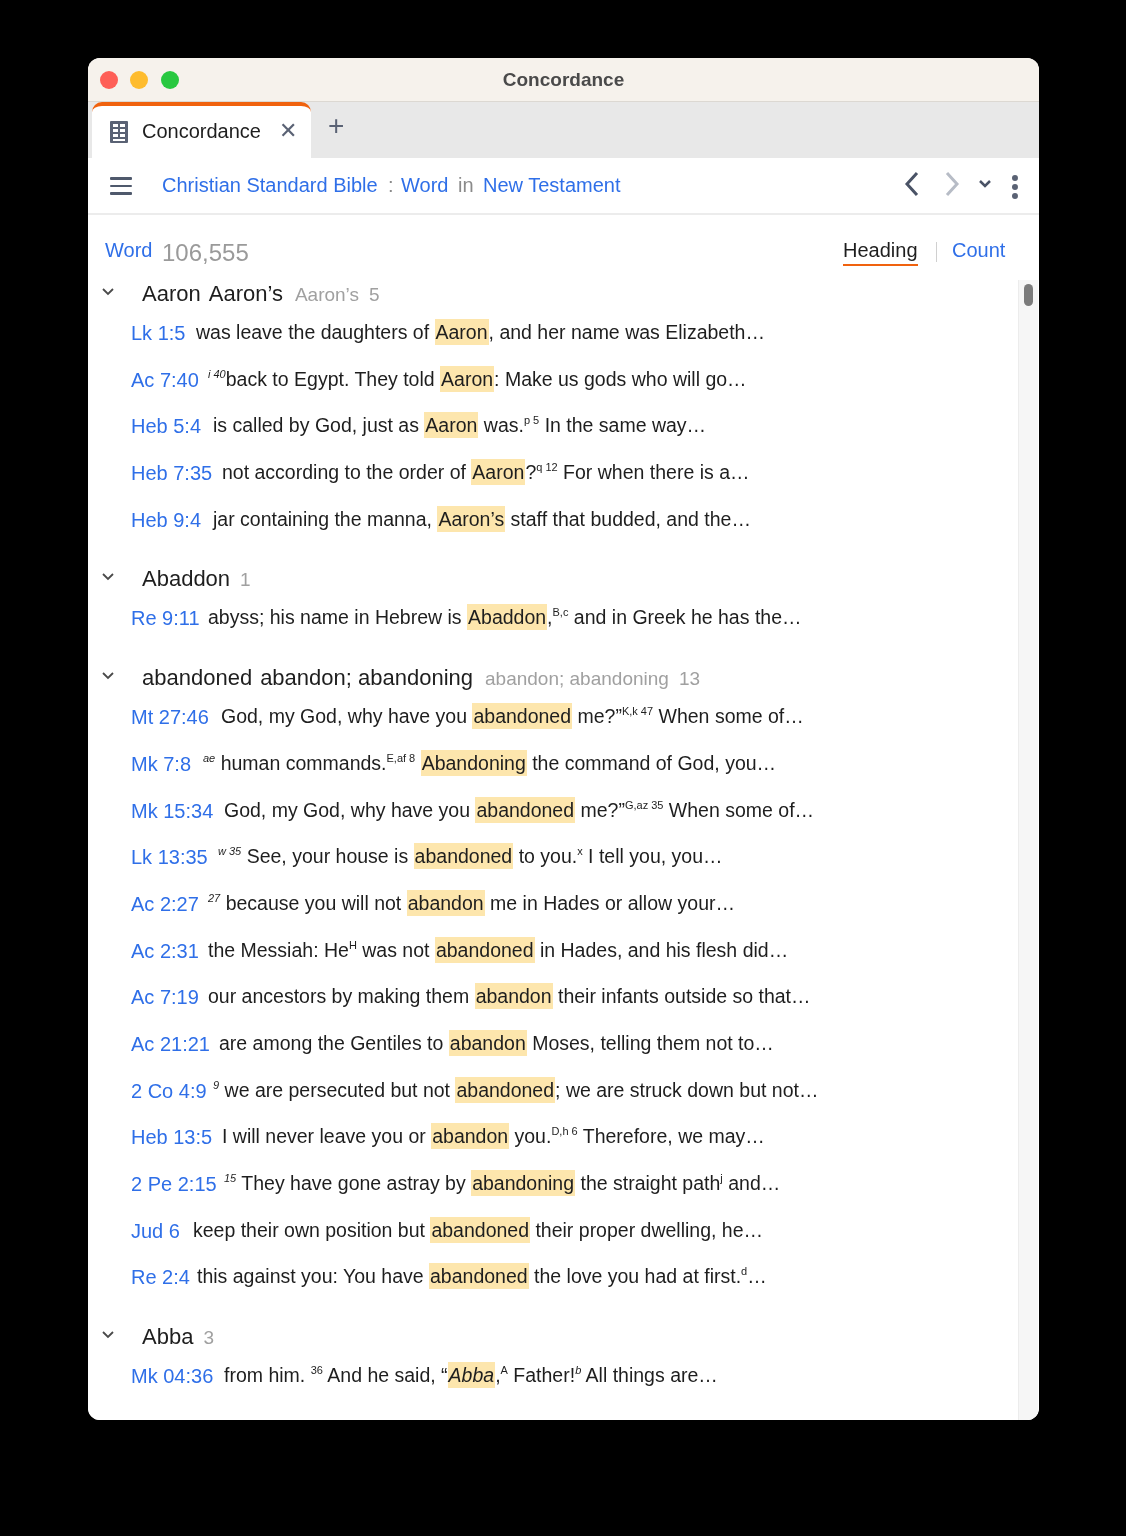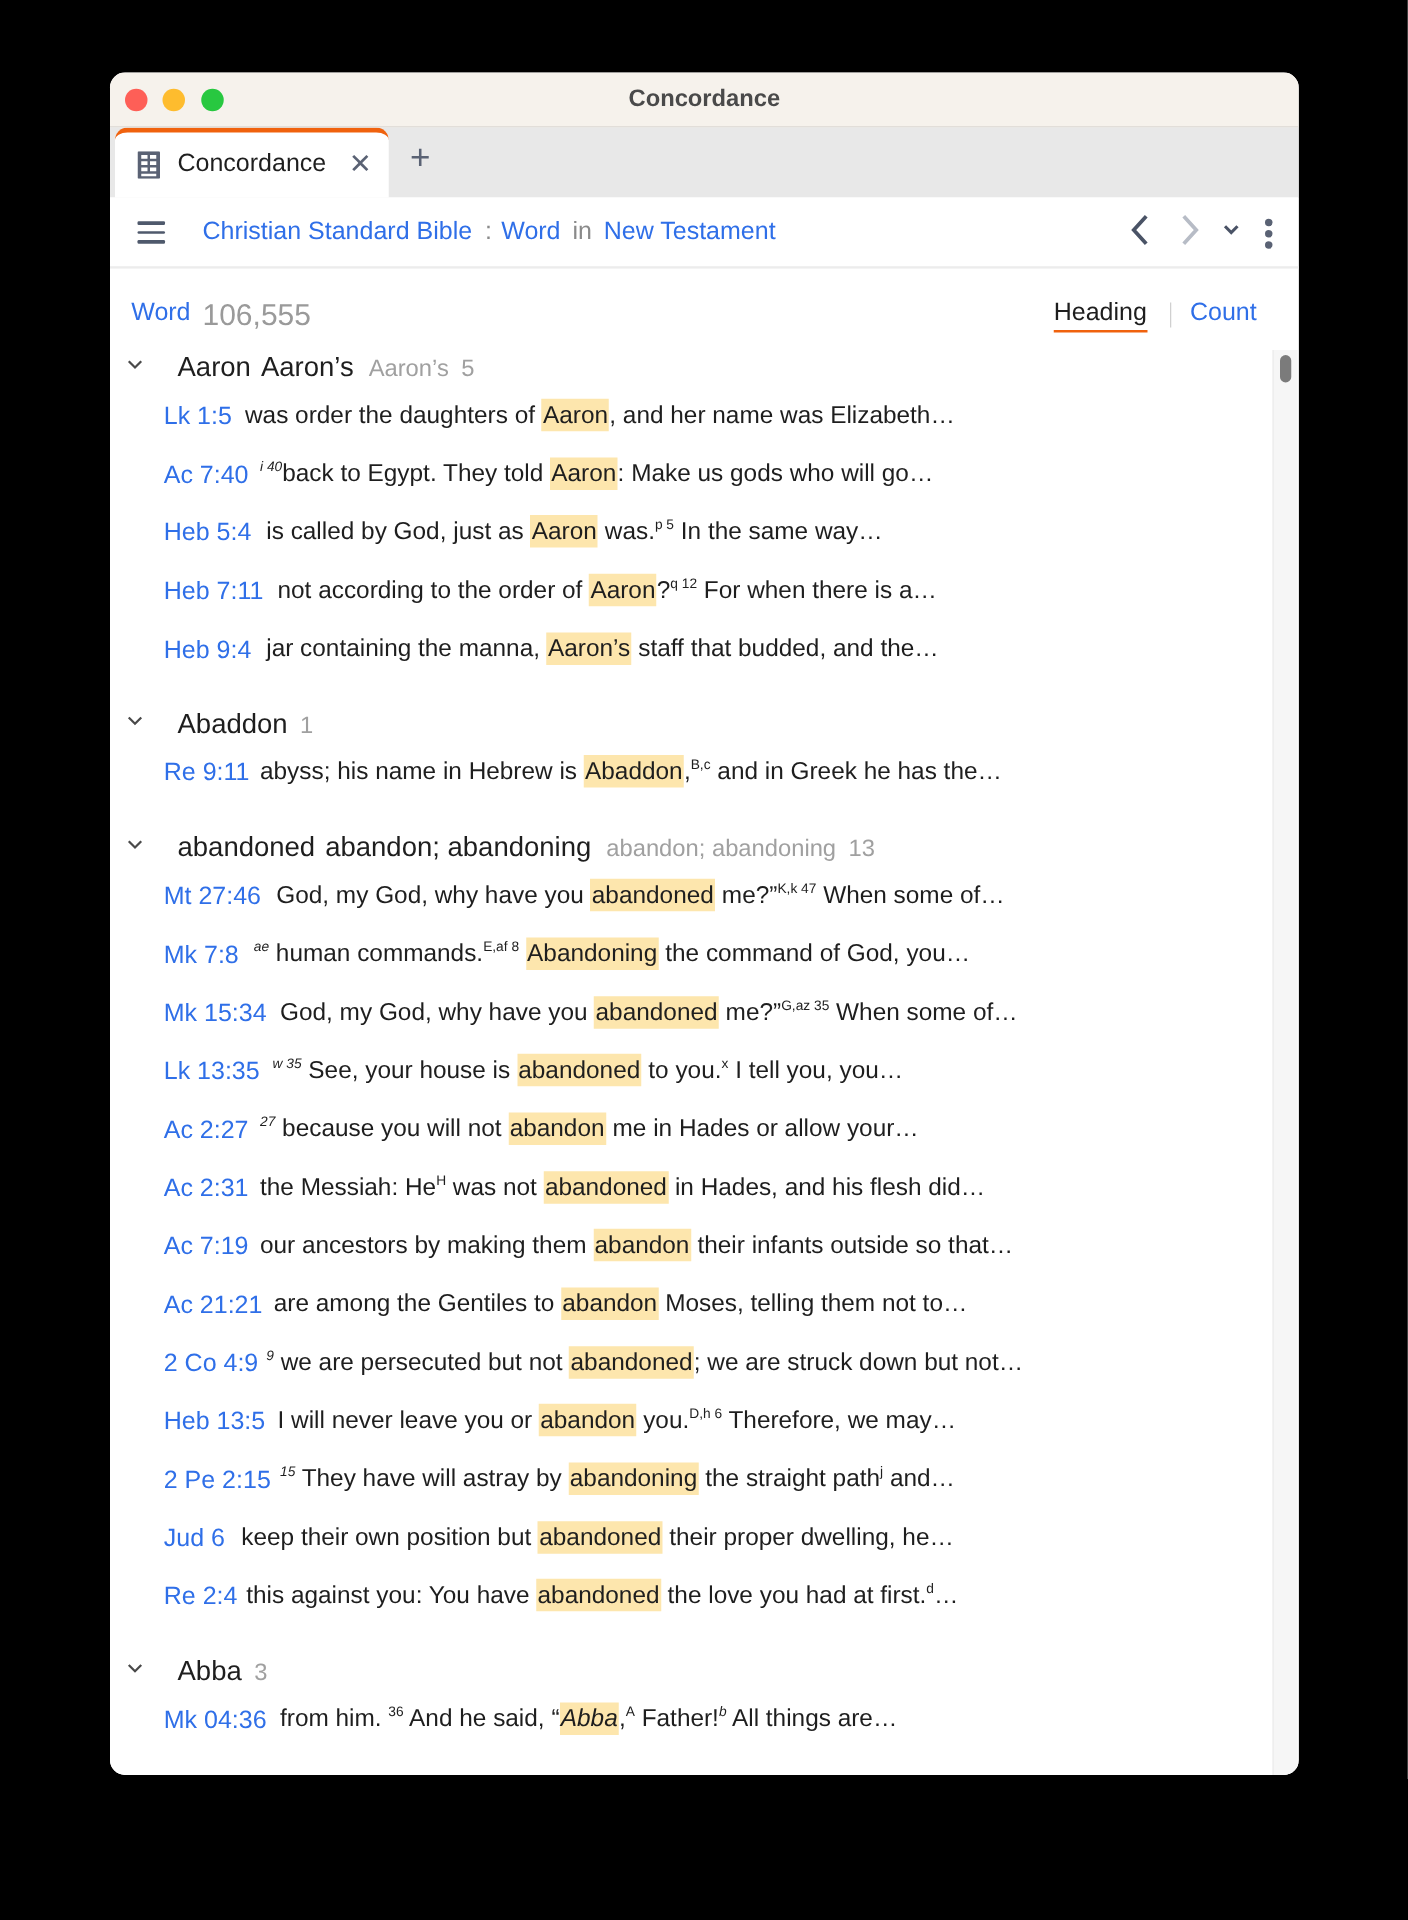--- a/index.html
+++ b/index.html
@@ -146,32 +146,32 @@
     <div class="results" id="results">
         <div class="group" style="margin-top: 0px;">
           <div class="group-head">
             <svg class="chev" width="12" height="8" viewBox="0 0 12 8">
               <path d="M1 1 L6 6 L11 1" stroke="#4a4a4a" stroke-width="1.8" fill="none"></path>
             </svg>
             <span class="head-text"><span>Aaron</span><span class="alt">Aaron’s</span><span class="gray">Aaron’s</span><span class="num">5</span></span>
           </div>
           <div class="row">
             <span class="ref">Lk 1:5</span>
-            <span class="snip" style="left:108px"><span>was order the daughters of </span><span class="hl">Aaron</span><span>, and her name was Elizabeth…</span></span>
+            <span class="snip" style="left:108px"><span>was leave the daughters of </span><span class="hl">Aaron</span><span>, and her name was Elizabeth…</span></span>
           </div>
           <div class="row">
             <span class="ref">Ac 7:40</span>
             <span class="snip" style="left:120px"><sup class="ital">i 40</sup><span>back to Egypt.</span><span> They told </span><span class="hl">Aaron</span><span>: Make us gods who will go…</span></span>
           </div>
           <div class="row">
             <span class="ref">Heb 5:4</span>
             <span class="snip" style="left:125px"><span>is called by God, just as </span><span class="hl">Aaron</span><span> was.</span><sup>p 5</sup><span> In the same way…</span></span>
           </div>
           <div class="row">
-            <span class="ref">Heb 7:11</span>
+            <span class="ref">Heb 7:35</span>
             <span class="snip" style="left:134px"><span>not according to the order of </span><span class="hl">Aaron</span><span>?</span><sup>q 12</sup><span> For when there is a…</span></span>
           </div>
           <div class="row">
             <span class="ref">Heb 9:4</span>
             <span class="snip" style="left:125px"><span>jar containing the manna, </span><span class="hl">Aaron’s</span><span> staff that budded, and the…</span></span>
           </div>
         </div>
         <div class="group" style="margin-top: 14px;">
           <div class="group-head">
             <svg class="chev" width="12" height="8" viewBox="0 0 12 8">
@@ -226,21 +226,21 @@
           <div class="row">
             <span class="ref">2 Co 4:9</span>
             <span class="snip" style="left:125px"><sup class="ital">9</sup><span> we are persecuted but not </span><span class="hl">abandoned</span><span>; we are struck down but not…</span></span>
           </div>
           <div class="row">
             <span class="ref">Heb 13:5</span>
             <span class="snip" style="left:134px"><span>I will never leave you or </span><span class="hl">abandon</span><span> you.</span><sup>D,h 6</sup><span> Therefore, we may…</span></span>
           </div>
           <div class="row">
             <span class="ref">2 Pe 2:15</span>
-            <span class="snip" style="left:136px"><sup class="ital">15</sup><span> They have will astray by </span><span class="hl">abandoning</span><span> the straight path</span><sup>j</sup><span> and…</span></span>
+            <span class="snip" style="left:136px"><sup class="ital">15</sup><span> They have gone astray by </span><span class="hl">abandoning</span><span> the straight path</span><sup>j</sup><span> and…</span></span>
           </div>
           <div class="row">
             <span class="ref">Jud 6</span>
             <span class="snip" style="left:105px"><span>keep their own position but </span><span class="hl">abandoned</span><span> their proper dwelling, he…</span></span>
           </div>
           <div class="row">
             <span class="ref">Re 2:4</span>
             <span class="snip" style="left:109px"><span>this against you: You have </span><span class="hl">abandoned</span><span> the love you had at first.</span><sup>d</sup><span>…</span></span>
           </div>
         </div>

